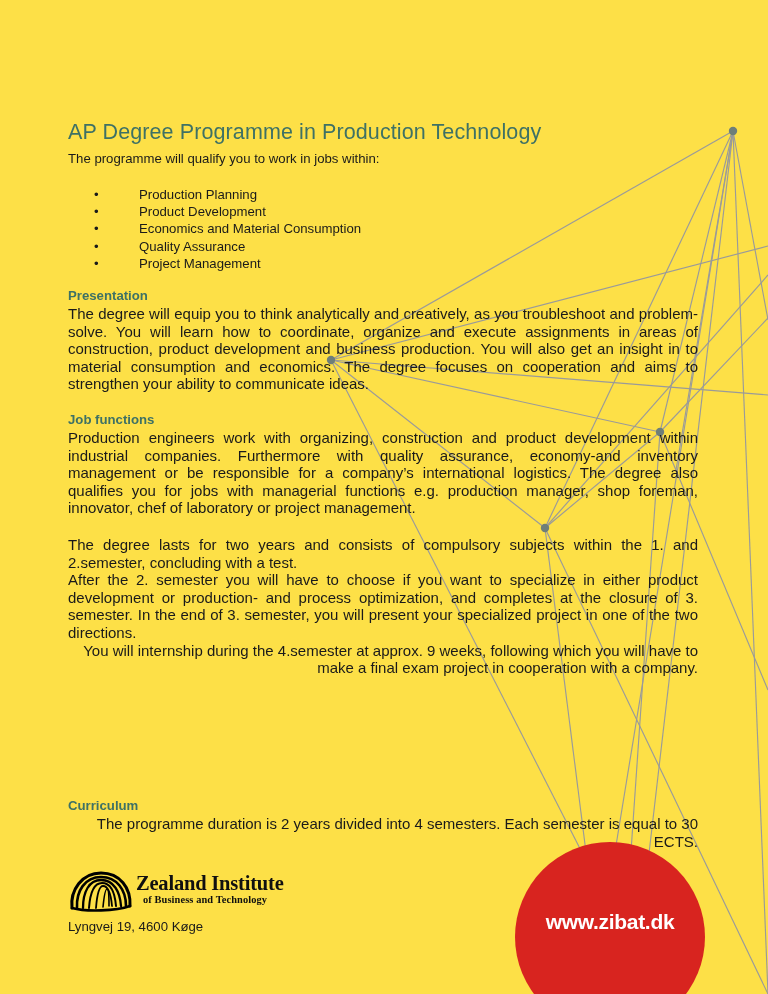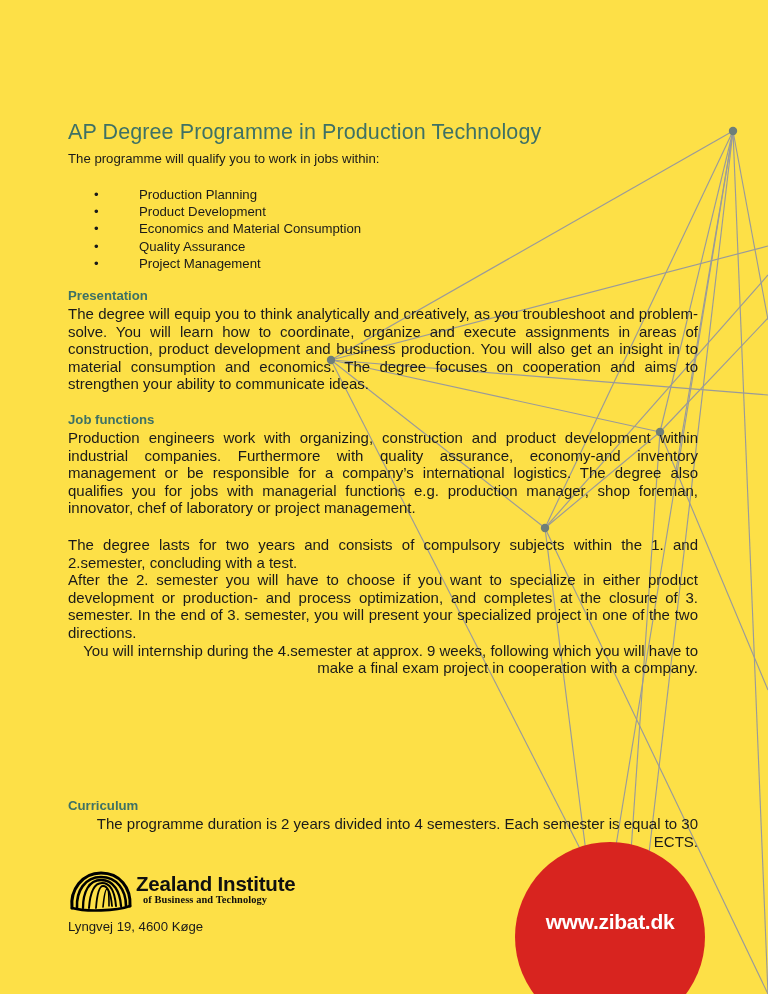--- a/index.html
+++ b/index.html
@@ -130,21 +130,21 @@
     top: 2px;
     width: 66px;
     height: 42px;
   }
   .logo-wordmark {
     position: absolute;
     left: 68px;
     top: 5px;
   }
   .logo-name {
-    font-family: Liberation Sans, sans-serif;
+    font-family: Liberation Serif, serif;
     font-size: 20.5px;
     font-weight: bold;
     color: #101010;
     line-height: 21px;
     letter-spacing: -0.2px;
     white-space: nowrap;
   }
   .logo-tagline {
     font-family: "Liberation Serif", serif;
     font-size: 10.4px;

